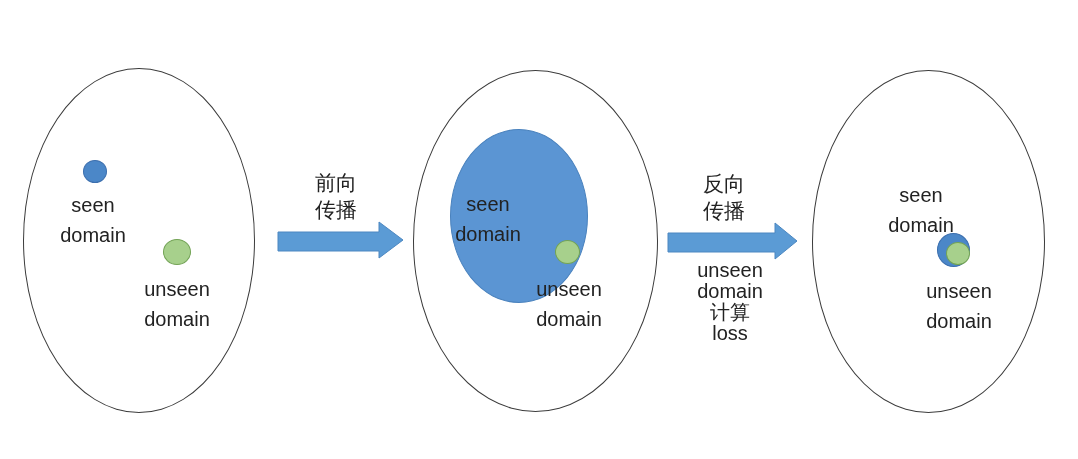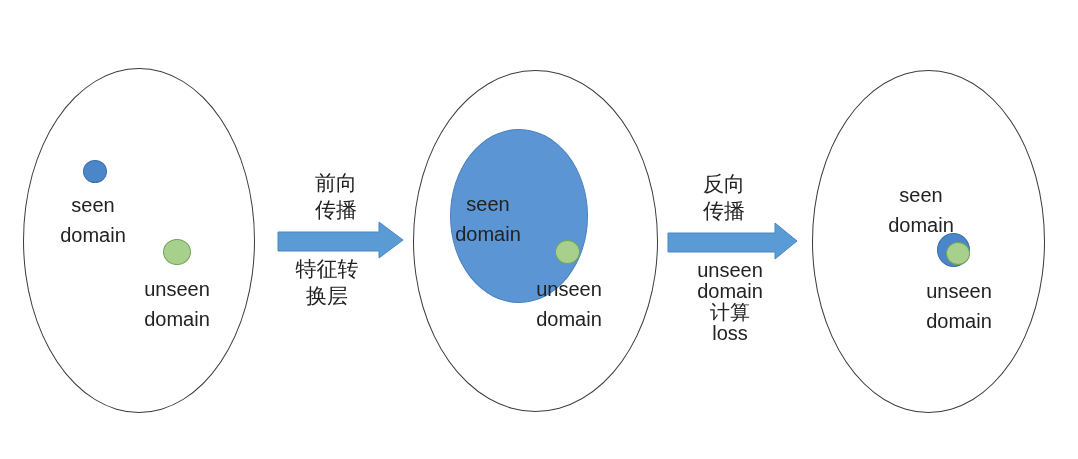--- a/index.html
+++ b/index.html
@@ -74,22 +74,20 @@
 domain</div>
   <div class="dot-green" style="left:163px; top:239px; width:28px; height:26px;"></div>
   <div class="label" style="left:117px; top:274px; width:120px;">unseen
 domain</div>
 
   <div class="label cjk" style="left:286px; top:170px; width:100px;font-family:Liberation Serif, serif;">前向
 传播</div>
   <svg class="arrow" style="left:278px; top:221px;" width="126" height="38">
     <polygon points="0,11 101,11 101,1 125,19 101,37 101,30 0,30" style="fill:var(--arrow-fill); stroke:var(--arrow-stroke); stroke-width:1"></polygon>
   </svg>
-  <div class="label cjk" style="left:267px; top:255px; width:120px;">特征转
-换层</div>
 
   <div class="ellipse" style="left:413px; top:70px; width:245px; height:342px;"></div>
   <div class="region" style="left:450px; top:129px; width:138px; height:174px;"></div>
   <div class="label" style="left:438px; top:189px; width:100px;">seen
 domain</div>
   <div class="dot-green" style="left:555px; top:240px; width:25px; height:24px;"></div>
   <div class="label" style="left:509px; top:274px; width:120px;">unseen
 domain</div>
 
   <div class="label cjk" style="left:674px; top:170px; width:100px;">反向

